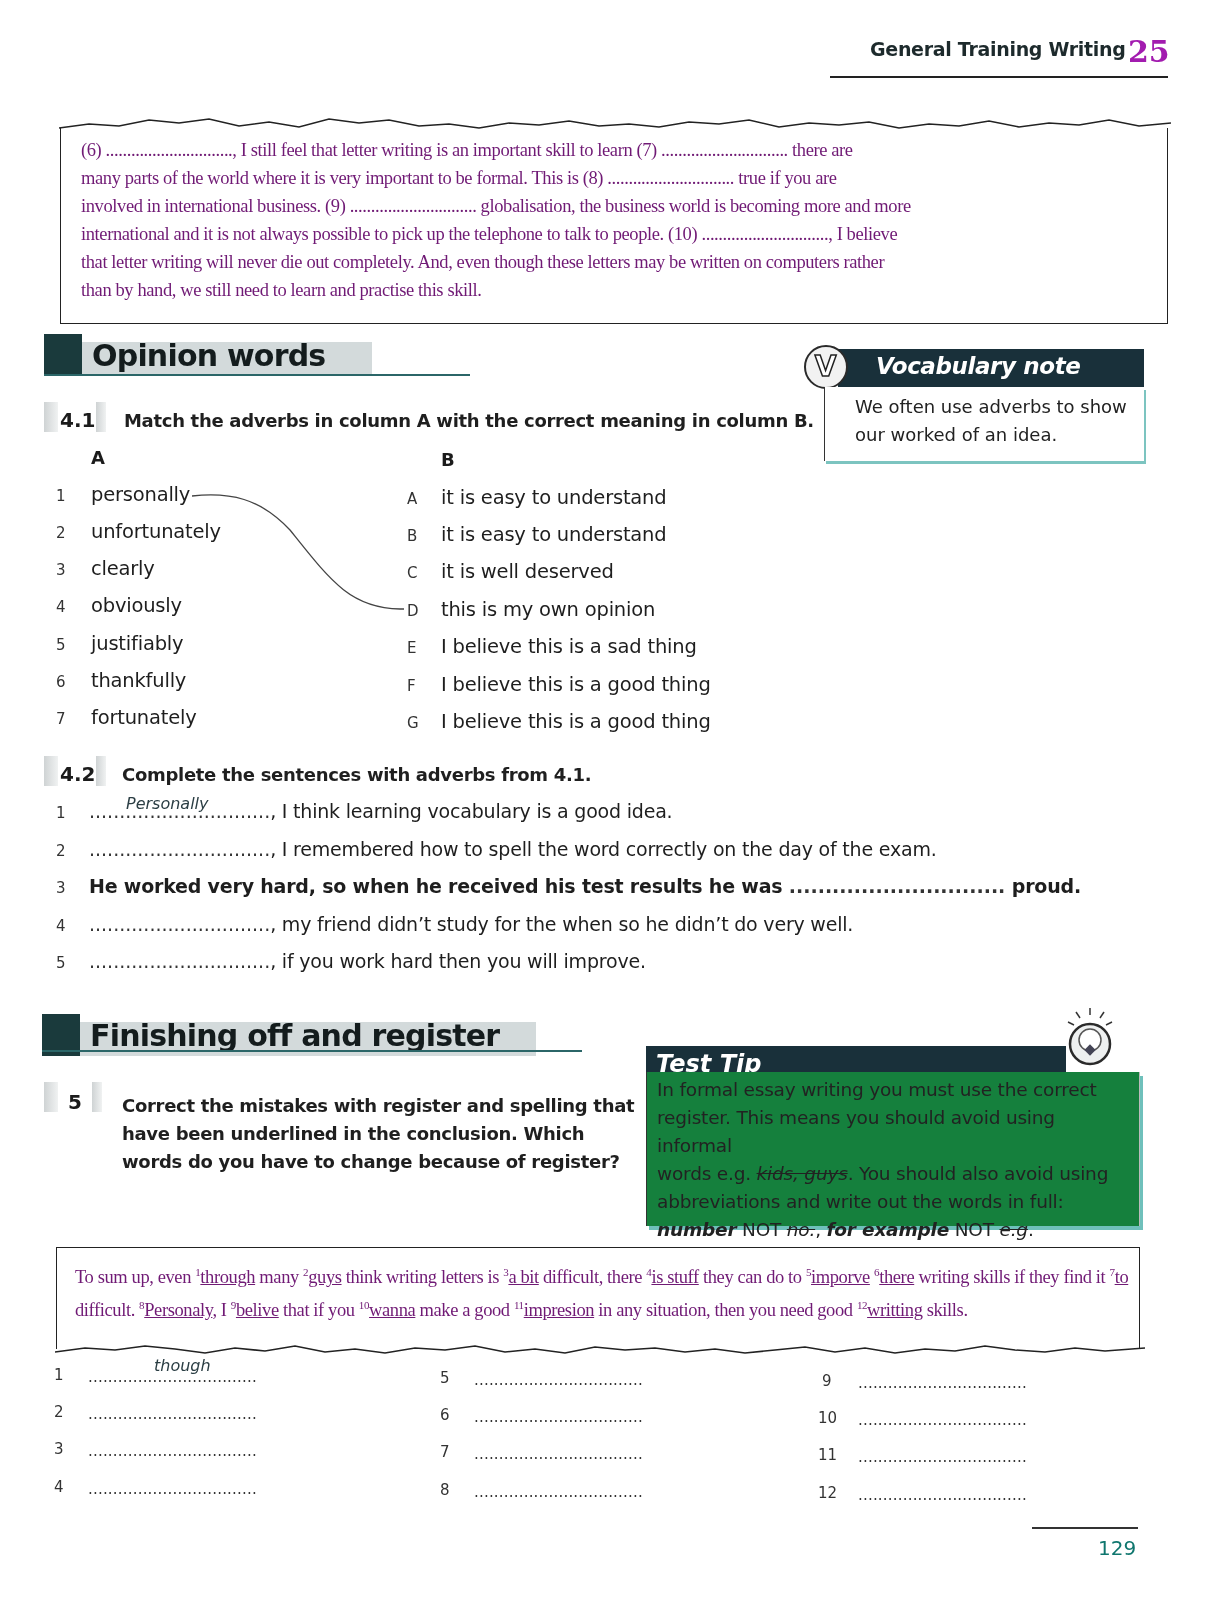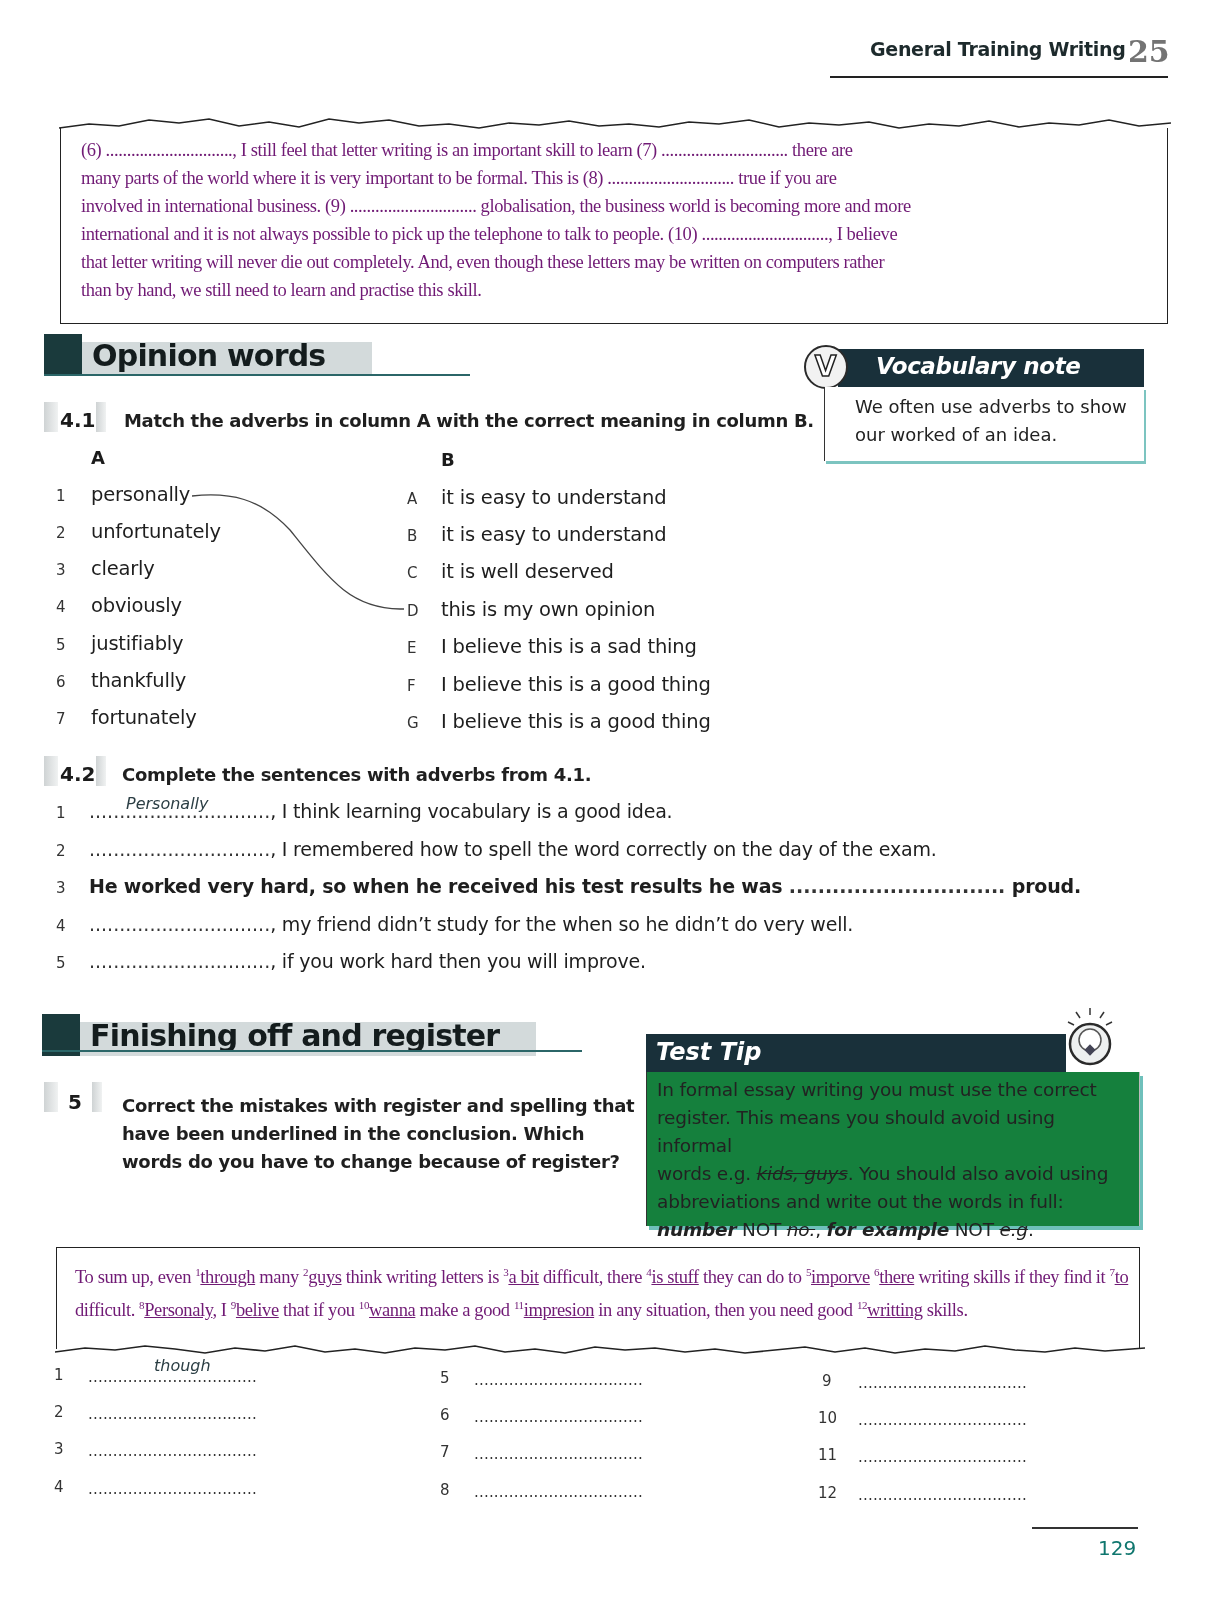--- a/index.html
+++ b/index.html
@@ -2,21 +2,21 @@
 <html><head>
 <meta charset="utf-8">
 <style>
   * { box-sizing: border-box; margin: 0; padding: 0; }
   html, body { width: 1216px; height: 1600px; background: #ffffff; overflow: hidden; }
   body { position: relative; font-family: "DejaVu Sans", sans-serif; color: #1b1b1b; }
   .abs { position: absolute; }
 
   
   .running-head { left: 870px; top: 38px; font-family: "DejaVu Sans", sans-serif; font-size: 19px; font-weight: bold; letter-spacing: -0.3px; color: #1d2a2c; }
-  .running-num { left: 1128px; top: 34px; font-family: "DejaVu Serif", serif; font-size: 30px; font-weight: bold; color: #737373; }
+  .running-num { left: 1128px; top: 34px; font-family: "DejaVu Serif", serif; font-size: 30px; font-weight: bold; color: #a21caf; }
   .head-rule { left: 830px; top: 76px; width: 338px; height: 2px; background: #222; }
 
   
   .hw { font-family: Liberation Serif, serif; font-weight: 300; color: #701a75; letter-spacing: -0.4px; }
   .letter-box { left: 60px; top: 128px; width: 1108px; height: 196px; border: 1.5px solid #222; border-top: none; }
   .wavy { position: absolute; left: -2px; top: -14px; width: 1112px; height: 22px; }
   .letter-text { position: absolute; left: 20px; top: 8px; width: 1070px; font-size: 18.5px; line-height: 28px; }
 
   
   .sec-head { height: 44px; }
@@ -43,21 +43,21 @@
   .vocab-box { left: 824px; top: 349px; width: 320px; height: 112px; }
   .vocab-head { position: absolute; left: 14px; top: 0; width: 306px; height: 38px; background: #19303a; }
   .vocab-title { position: absolute; left: 38px; top: 4px; font-size: 23px; font-weight: bold; font-style: italic; color: #fff; letter-spacing: -0.4px; }
   .vocab-icon { position: absolute; left: -20px; top: -4px; width: 44px; height: 44px; border-radius: 50%; background: #f2f2f2; border: 2.5px solid #2a2a2a; }
   .vocab-icon span { position: absolute; left: 0; top: 3px; width: 39px; text-align: center; font-size: 28px; font-weight: bold; color: #fff; -webkit-text-stroke: 1.5px #222; }
   .vocab-body { position: absolute; left: 0; top: 38px; width: 320px; height: 74px; border-left: 1.5px solid #333; box-shadow: 2px 3px 0 #7cc4c0; background: #fff; }
   .vocab-text { position: absolute; left: 30px; top: 6px; font-size: 18px; line-height: 28px; color: #222; }
 
   
   .tip-box { left: 646px; top: 1030px; width: 494px; height: 196px; }
-  .tip-head { position: absolute; left: 0; top: 4px; width: 420px; height: 42px; background: #19303a; }
+  .tip-head { position: absolute; left: 0; top: 16px; width: 420px; height: 42px; background: #19303a; }
   .tip-title { position: absolute; left: 10px; top: 4px; font-size: 24px; font-weight: bold; font-style: italic; color: #fff; }
   .tip-body { position: absolute; left: 0; top: 42px; width: 494px; height: 154px; border-left: 1.5px solid #333; border-right: 1px solid #bbb; box-shadow: 3px 4px 0 #6fc0bb; background: #15803d; }
   .tip-text { position: absolute; left: 10px; top: 4px; width: 478px; font-size: 18.5px; line-height: 28px; color: #222; letter-spacing: -0.2px; }
   .strike { text-decoration: line-through; font-style: italic; }
   .bi { font-weight: bold; font-style: italic; }
   .bulb { position: absolute; left: 414px; top: -24px; width: 60px; height: 62px; }
 
   
   .concl-box { left: 56px; top: 1247px; width: 1084px; height: 102px; border: 1.5px solid #222; border-bottom: none; }
   .concl-text { position: absolute; left: 18px; top: 10px; width: 1060px; font-size: 18.5px; line-height: 28px; }

